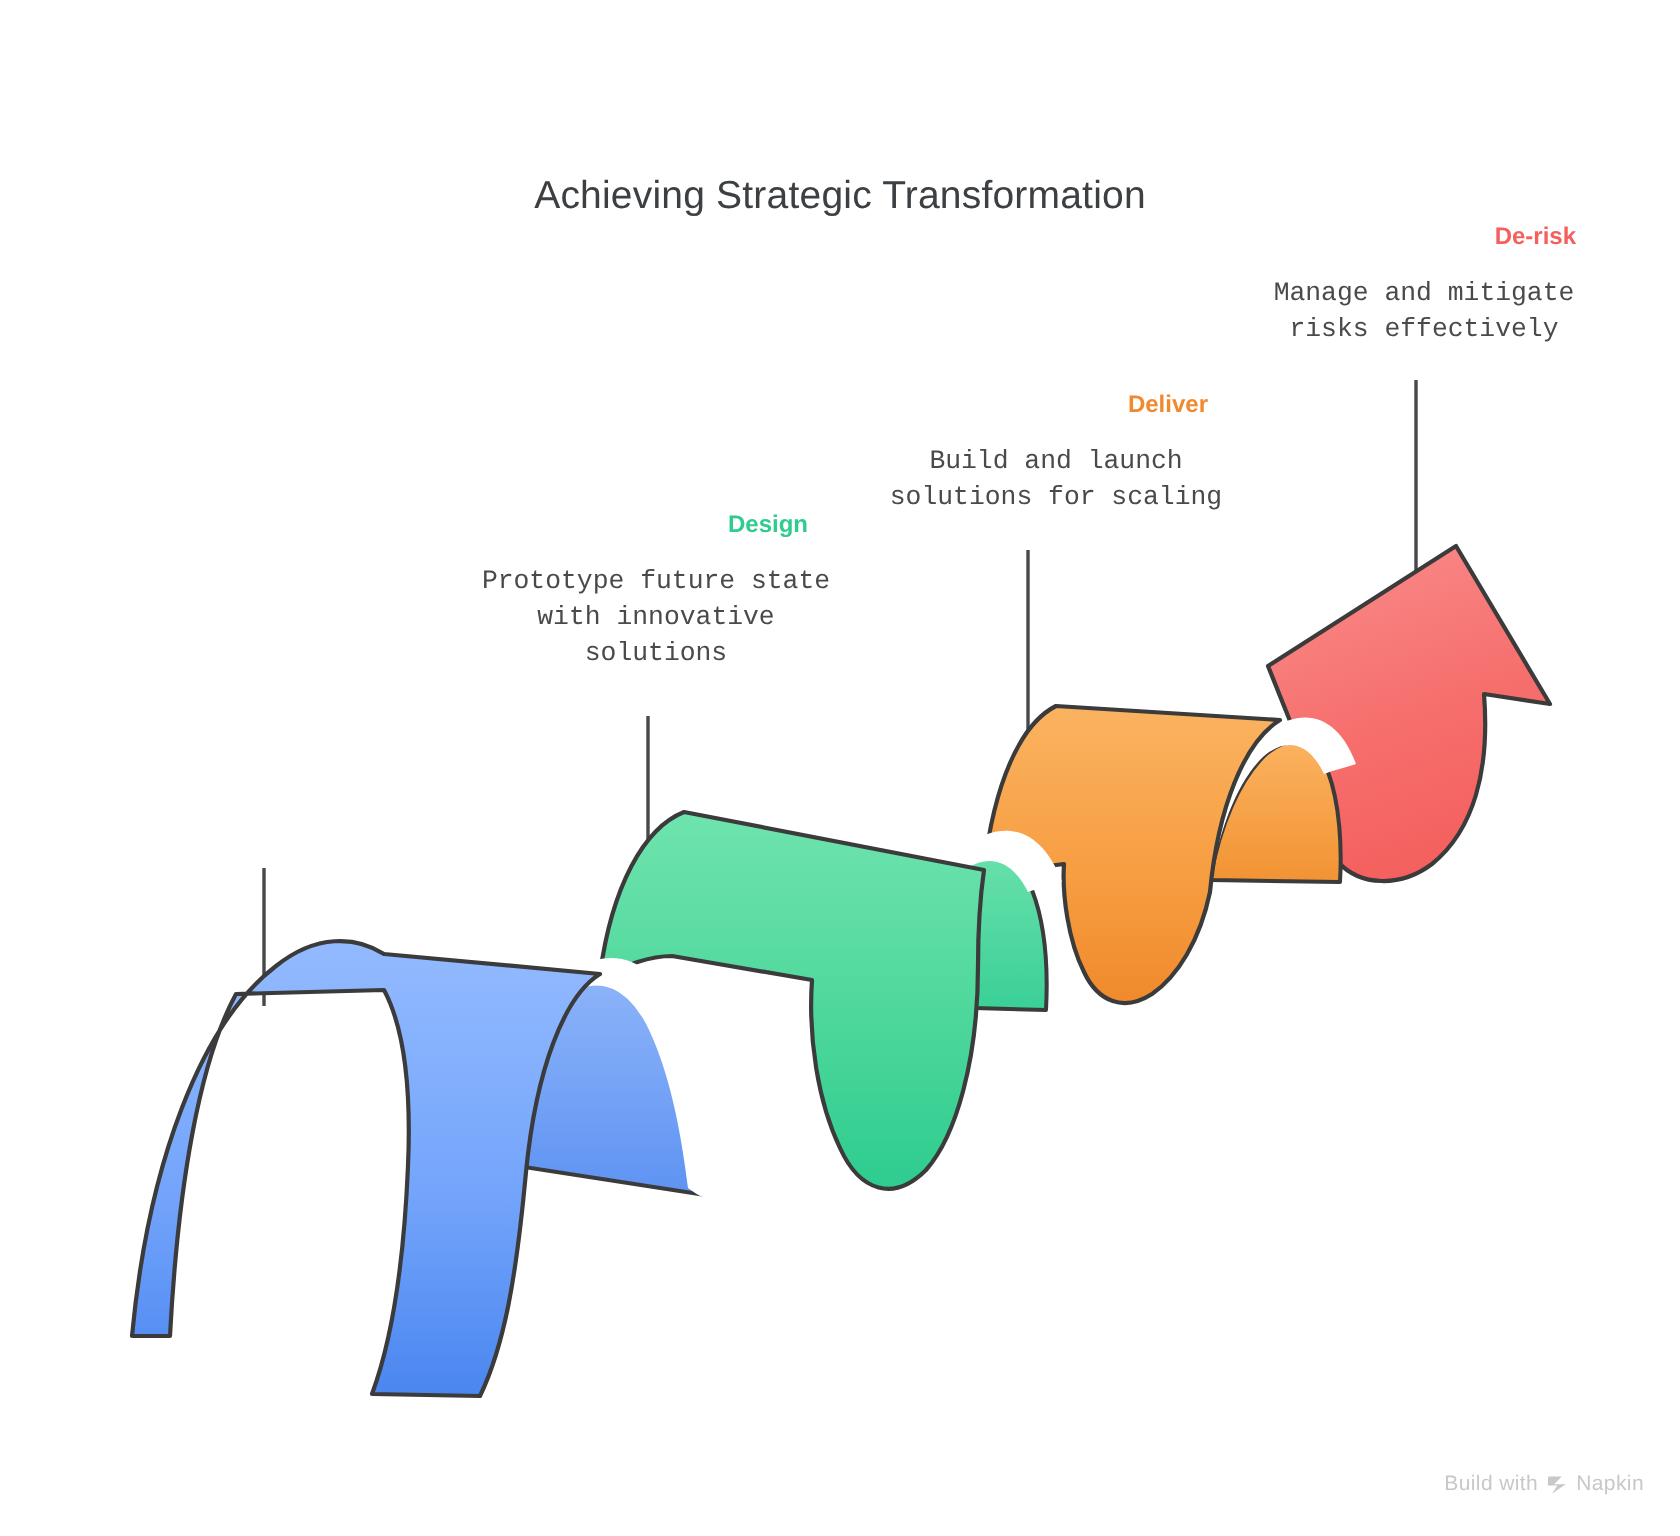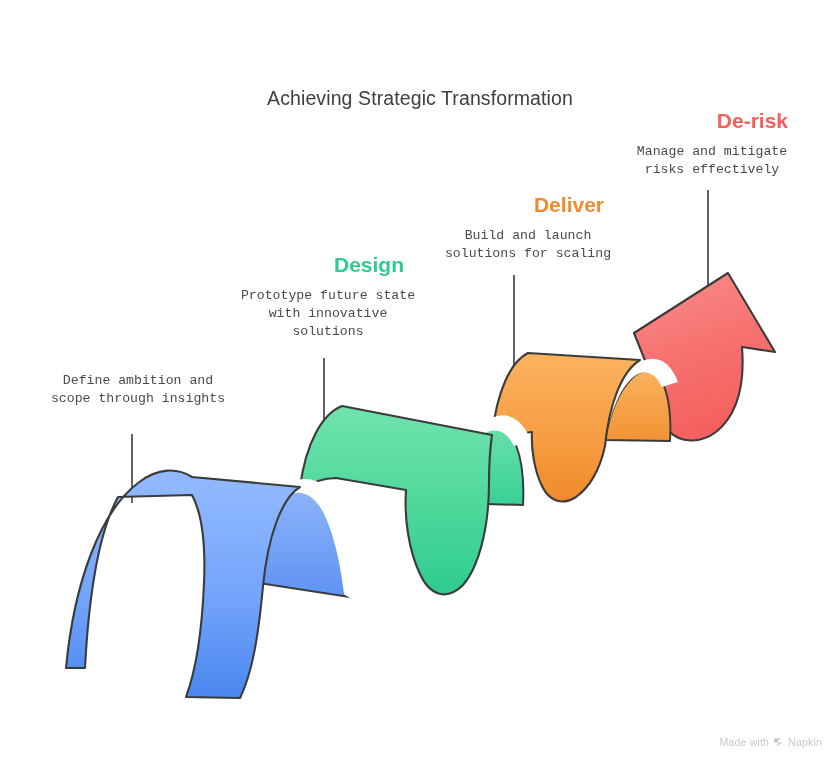--- a/index.html
+++ b/index.html
@@ -38,21 +38,21 @@
     margin-top: 41px;
   }
 
   
   .stage {
     position: absolute;
     width: 200px;
     text-align: center;
   }
   .stage-title {
-    font-size: 21px;
+    font-size: 12px;
     font-weight: bold;
     line-height: 1.1;
     white-space: nowrap;
   }
   .stage-desc {
     margin-top: 11px;
     font-size: 13.2px;
     font-weight: 400;
     line-height: 17.8px;
     color: #4a4a4a;
@@ -231,24 +231,20 @@
              C 206 537 200 510 192 495
              L 118 497
              C 100 530 89 592 85 668
              Z" fill="url(#gradBlue)" stroke="#3b3b3b" stroke-width="2.1" stroke-linejoin="round"></path>
   </g>
 </svg>
 
 <div class="chart-title">Achieving Strategic Transformation</div>
 
 <div class="stage" id="stage-discover">
-  <div class="stage-desc">
-    <div>Define ambition and</div>
-    <div>scope through insights</div>
-  </div>
 </div>
 
 <div class="stage" id="stage-design">
   <div class="stage-title-row">
     <span class="stage-title" style="color:#2ecc8f">Design</span>
   </div>
   <div class="stage-desc">
     <div>Prototype future state</div>
     <div>with innovative</div>
     <div>solutions</div>
@@ -269,18 +265,18 @@
   <div class="stage-title-row">
     <span class="stage-title" style="color:#f4605e">De-risk</span>
   </div>
   <div class="stage-desc">
     <div>Manage and mitigate</div>
     <div>risks effectively</div>
   </div>
 </div>
 
 <div class="watermark">
-  <span>Made with</span>
+  <span>Build with</span>
   <svg class="watermark-logo" width="11" height="11" viewBox="0 0 12 12" xmlns="http://www.w3.org/2000/svg">
     <path d="M1.2 1.4 L8.6 1.4 L4.4 5.6 L10.8 5.6 L3.4 10.6 L6.2 6.3 L1.0 6.3 Z" fill="#c8c8cc"></path>
   </svg>
   <span>Napkin</span>
 </div>
 
 </body></html>

